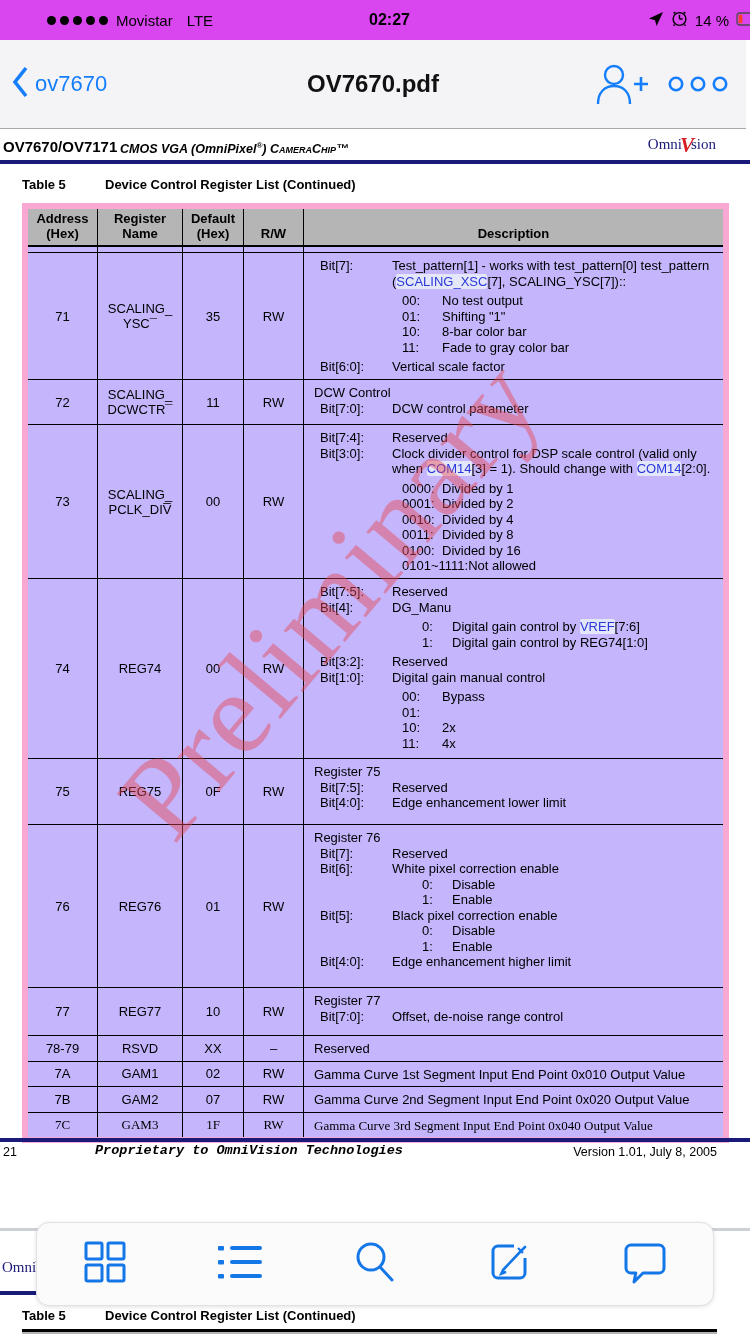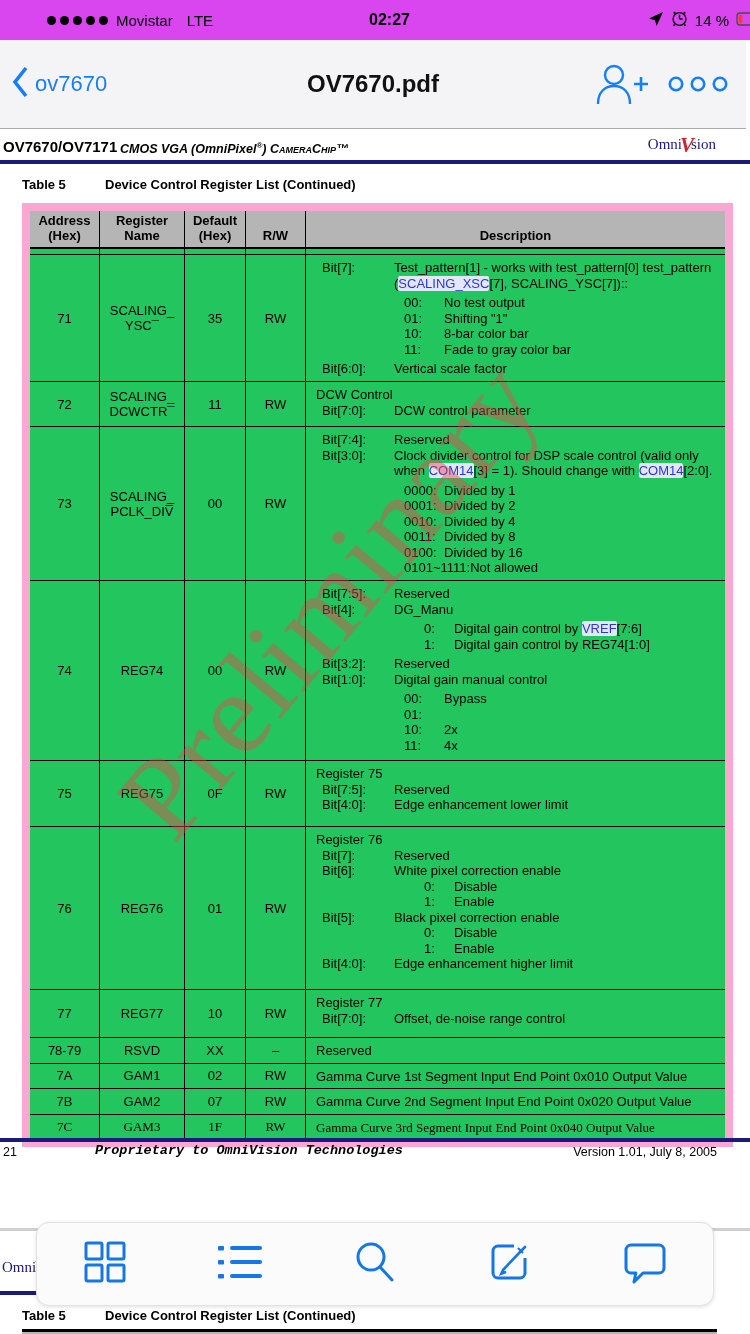--- a/index.html
+++ b/index.html
@@ -35,21 +35,21 @@
   .logo{font-family:"Liberation Serif", serif;font-size:15px;color:#1a1a7a;display:flex;align-items:center;}
   .logo .v{color:#d61f26;font-weight:700;font-size:21px;margin:0 -3px 0 -2px;font-style:italic;line-height:14px;}
   .logo1{right:34px;top:7px;}
   .rule{height:4px;background:#1a1a7a;}
   .rule1{left:0;top:31px;width:750px;}
   .caption{font-size:13px;font-weight:700;}
   .cap-label1{left:22px;top:48px;}
   .cap-title1{left:105px;top:48px;}
 
   
-  .reg-table{left:22px;top:74px;width:695px;border:8px solid #f9a8d4;background:#22c55e;}
+  .reg-table{left:22px;top:74px;width:695px;border:6px solid #f9a8d4;background:#c4b5fd;}
   .t-hrow,.t-row,.t-spacer{display:grid;grid-template-columns:70px 85px 61px 60px 1fr;}
   .t-hrow>div,.t-row>div,.t-spacer>div{border-right:1px solid #000;min-width:0;}
   .t-hrow>div:last-child,.t-row>div:last-child,.t-spacer>div:last-child{border-right:none;}
   .t-hrow{border-bottom:2px solid #000;}
   .t-spacer{height:5px;border-bottom:1px solid #000;}
   .t-row{border-bottom:1px solid #000;}
   .t-row:last-child{border-bottom:none;}
   .h-cell{background:#b5b5b5;font-weight:700;font-size:13px;text-align:center;
     display:flex;flex-direction:column;justify-content:flex-end;padding:3px 1px 4px;line-height:15px;height:36px;box-sizing:border-box;}
   .c-addr,.c-name,.c-def,.c-rw{display:flex;align-items:center;justify-content:center;

